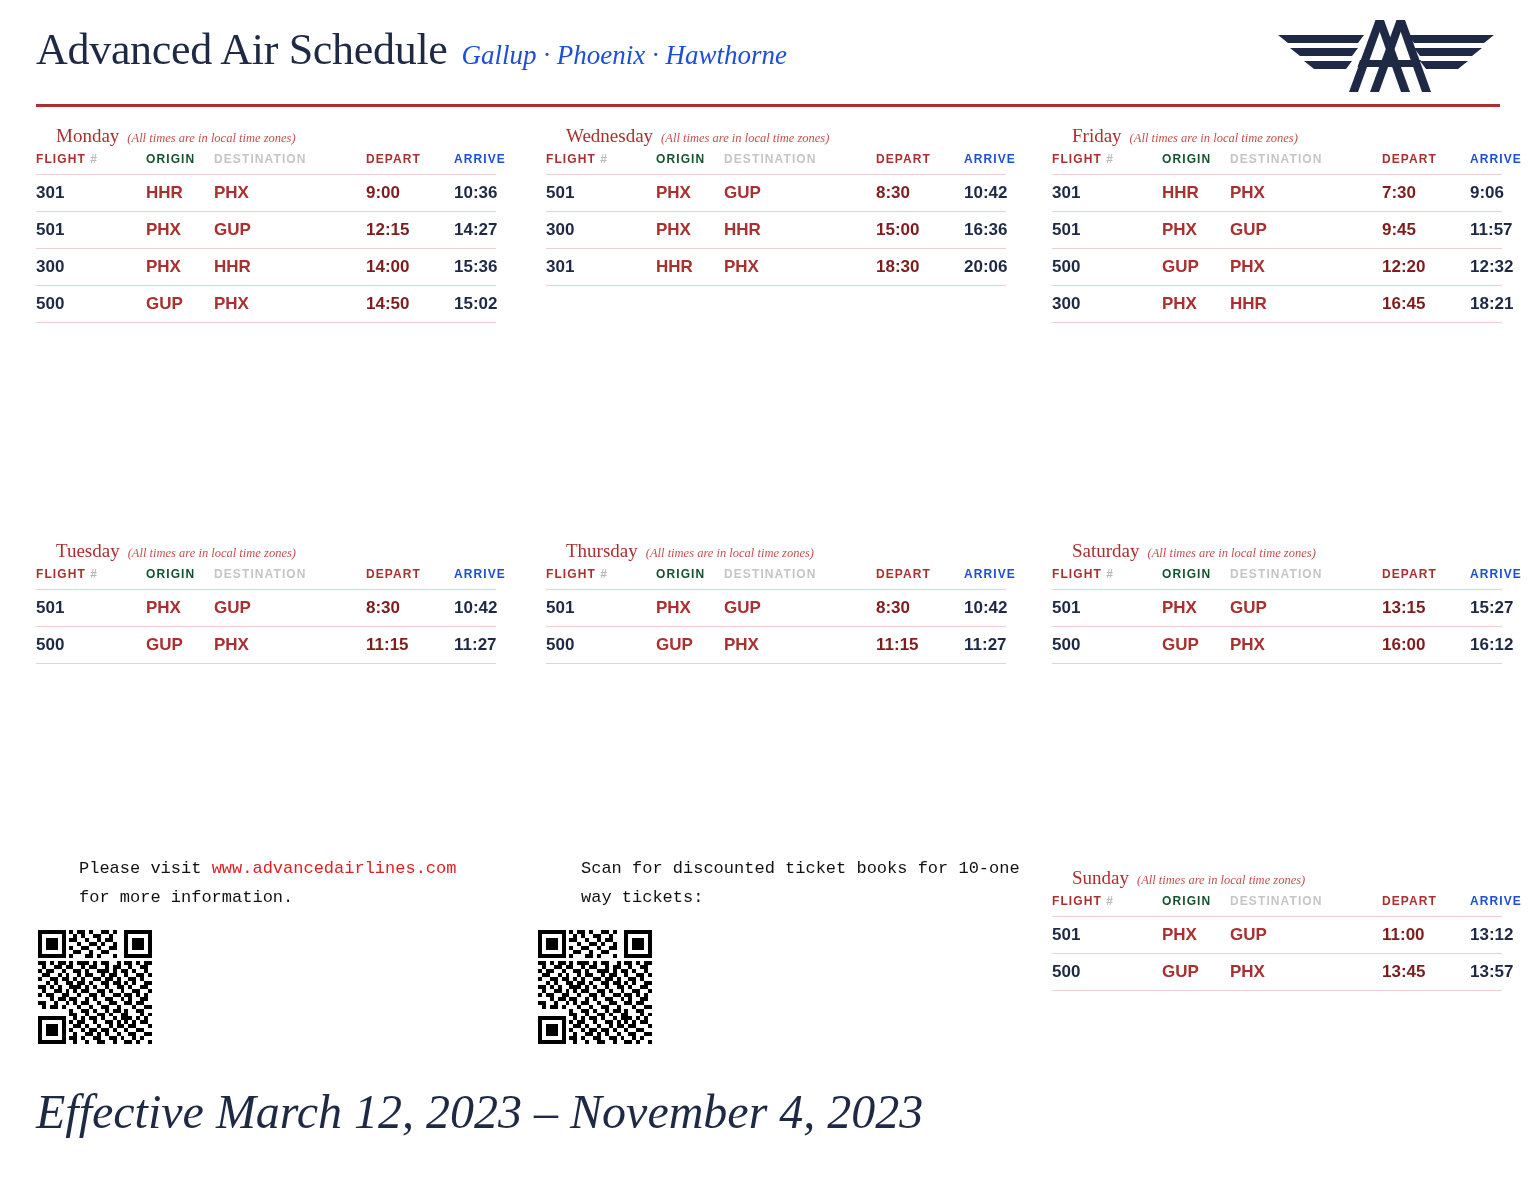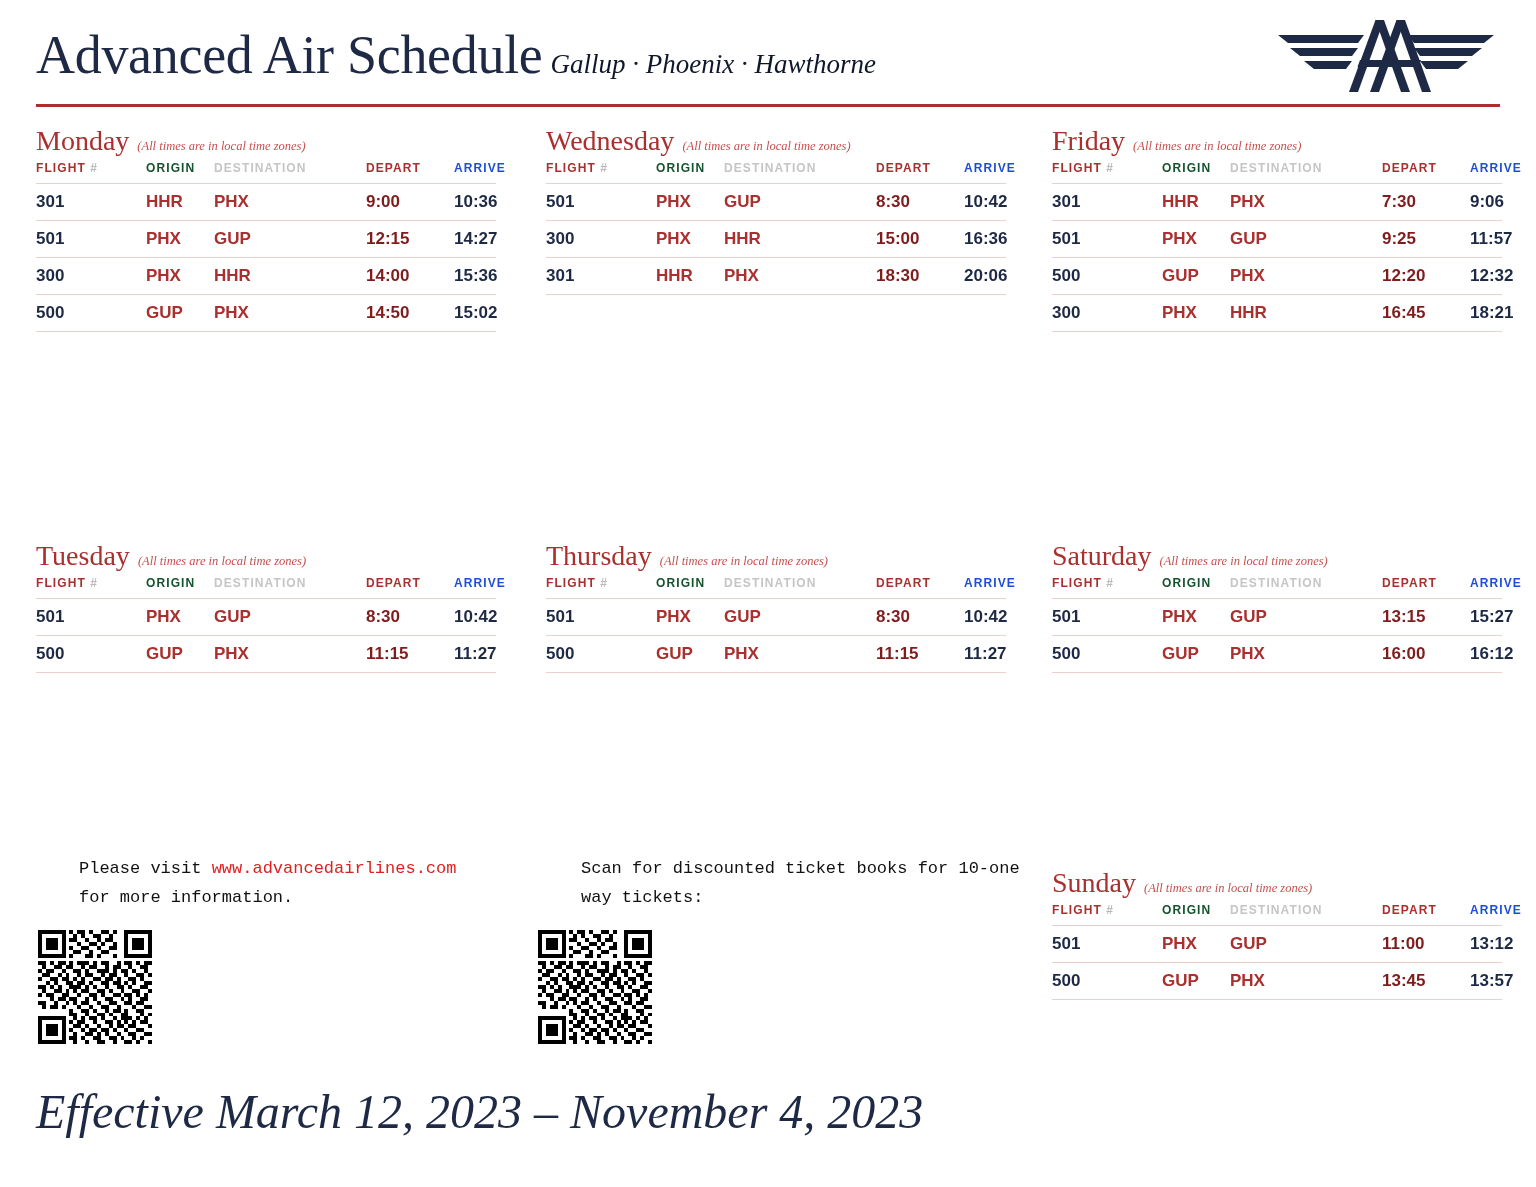--- a/index.html
+++ b/index.html
@@ -26,32 +26,32 @@
   }
   #title-row {
     position: absolute;
     left: 0;
     top: 28px;
     display: flex;
     align-items: baseline;
   }
   #main-title {
     font-family: "Liberation Serif", serif;
-    font-size: 54px;
+    font-size: 44px;
     line-height: 1;
     color: #1e2a45;
     letter-spacing: -0.3px;
     white-space: nowrap;
   }
   #route-subtitle {
     font-family: "Liberation Serif", serif;
     font-style: italic;
     font-size: 27px;
-    color: #0f172a;
-    margin-left: 8px;
+    color: #1d4ed8;
+    margin-left: 14px;
     white-space: nowrap;
   }
   #header-rule {
     position: absolute;
     left: 36px;
     top: 104px;
     width: 1464px;
     height: 3px;
     background: #a9302f;
   }
@@ -70,23 +70,24 @@
     position: absolute;
   }
   .day-heading {
     display: flex;
     align-items: baseline;
     white-space: nowrap;
     margin-bottom: 6px;
   }
   .day-name {
     font-family: "Liberation Serif", serif;
-    font-size: 28px;
+    font-size: 19px;
     color: #a9302f;
     line-height: 1.05;
+    margin-left: 20px;
   }
   .day-note {
     font-family: "Liberation Serif", serif;
     font-style: italic;
     font-size: 12.5px;
     color: #c2504e;
     margin-left: 8px;
   }
 
   table.sched {
@@ -297,21 +298,21 @@
           <td class="v-flight">301</td>
           <td class="v-origin">HHR</td>
           <td class="v-dest">PHX</td>
           <td class="v-depart">7:30</td>
           <td class="v-arrive">9:06</td>
         </tr>
         <tr>
           <td class="v-flight">501</td>
           <td class="v-origin">PHX</td>
           <td class="v-dest">GUP</td>
-          <td class="v-depart">9:25</td>
+          <td class="v-depart">9:45</td>
           <td class="v-arrive">11:57</td>
         </tr>
         <tr>
           <td class="v-flight">500</td>
           <td class="v-origin">GUP</td>
           <td class="v-dest">PHX</td>
           <td class="v-depart">12:20</td>
           <td class="v-arrive">12:32</td>
         </tr>
         <tr>

